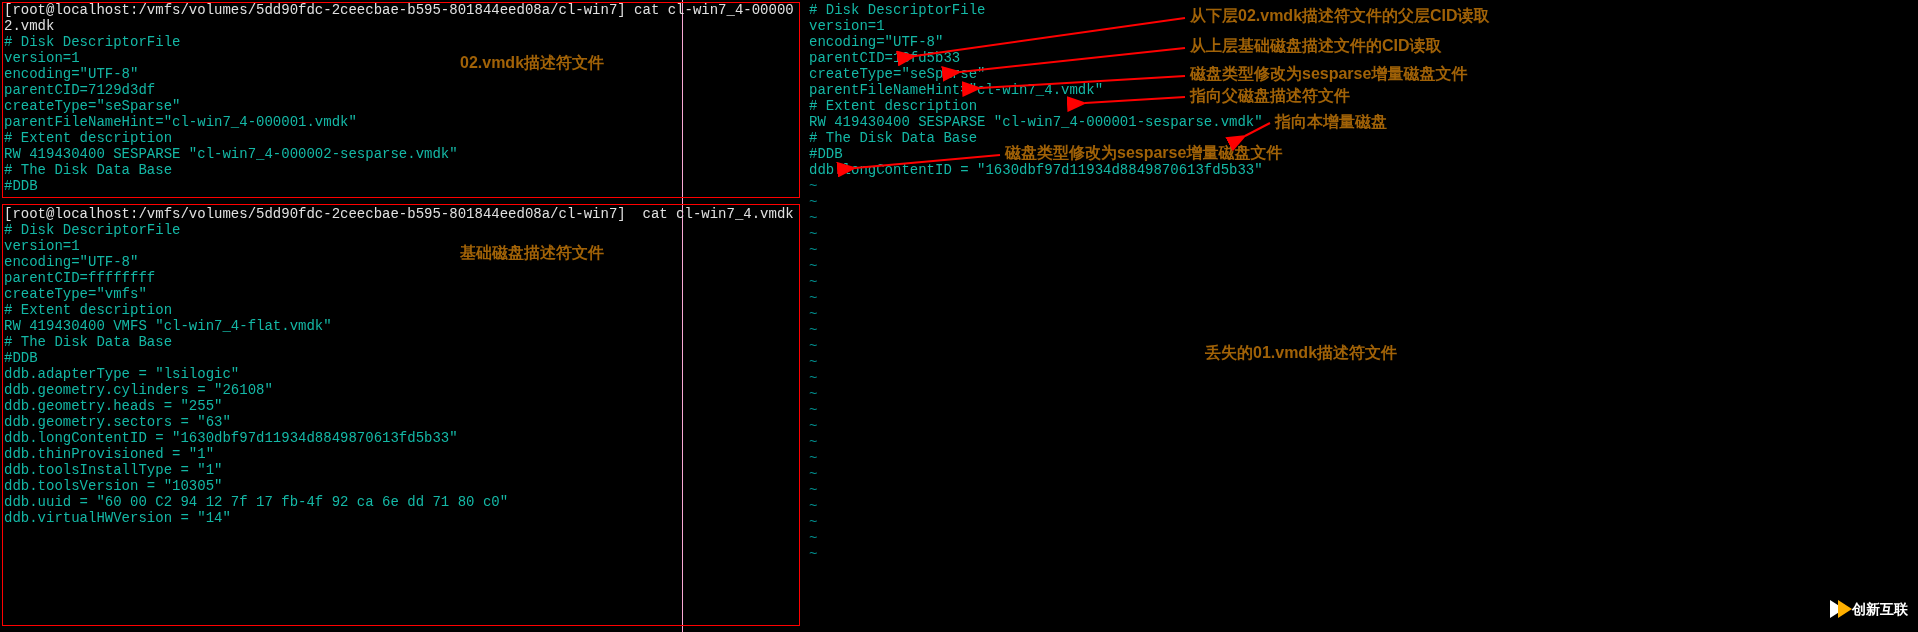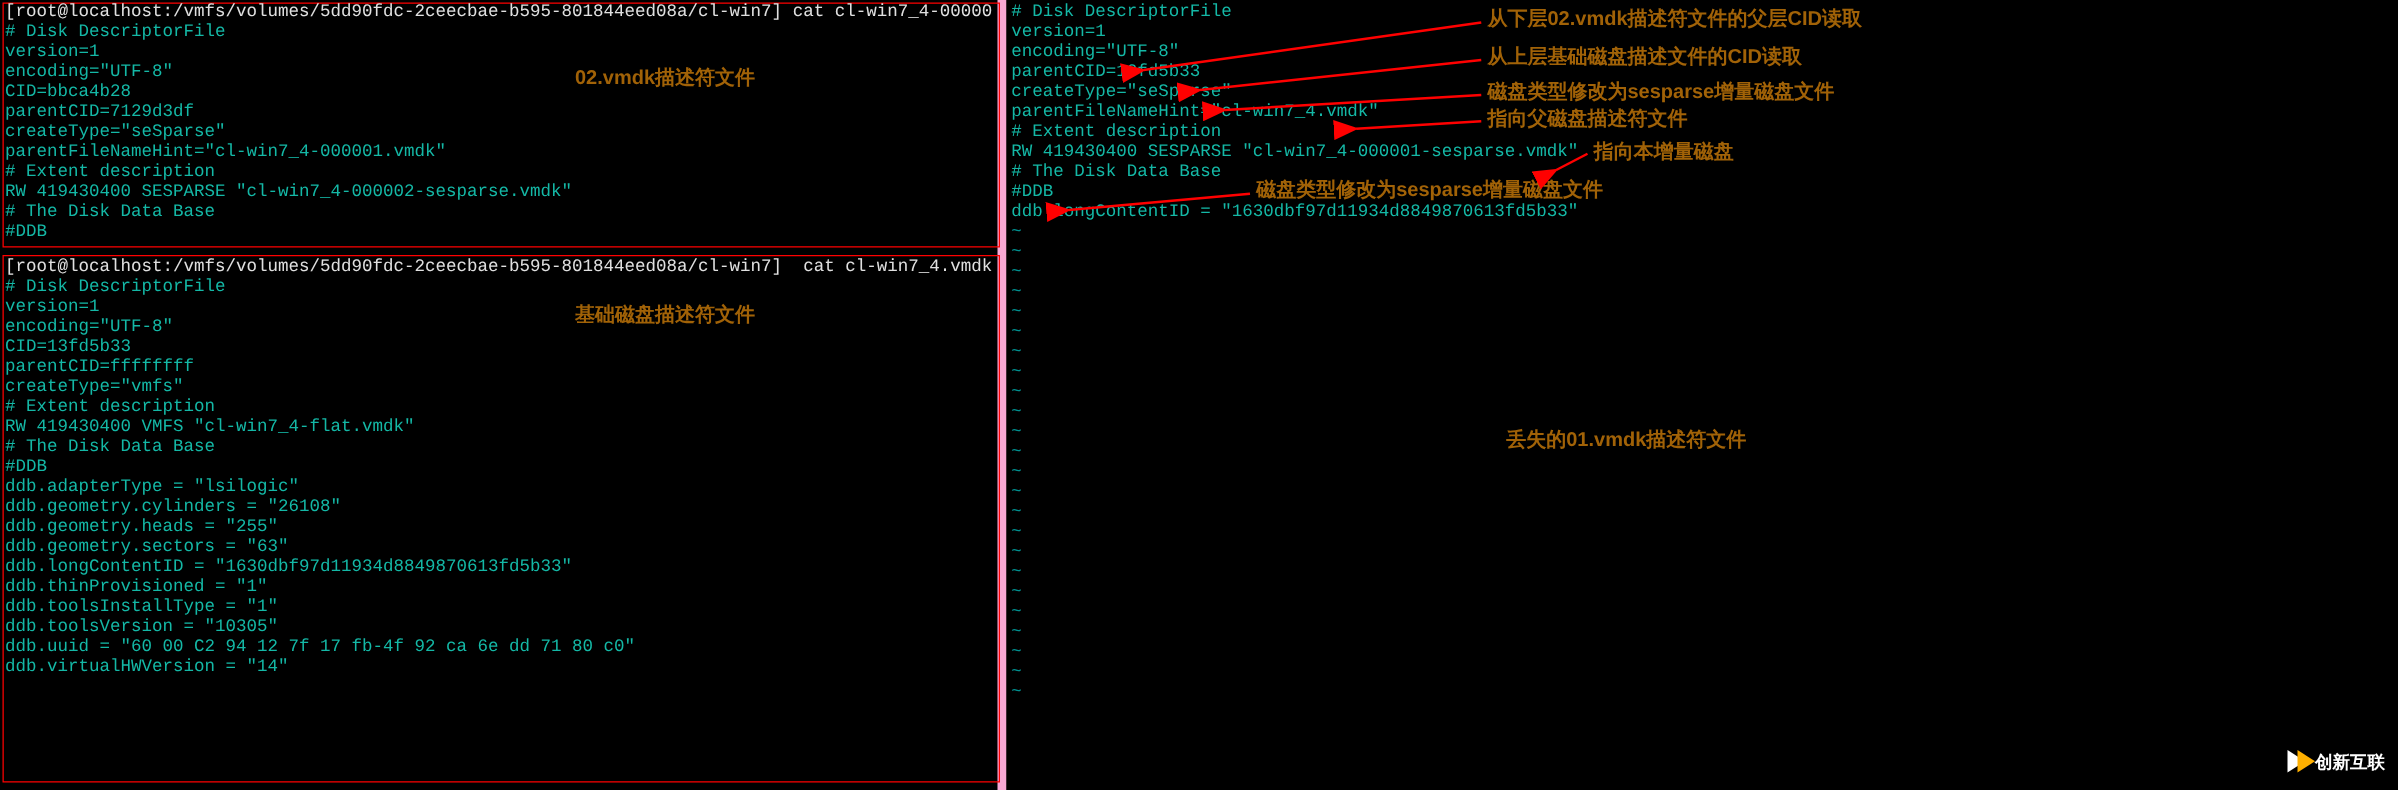--- a/index.html
+++ b/index.html
@@ -1,17 +1,17 @@
 <!DOCTYPE html>
 <html><head>
 <meta charset="utf-8">
 <style>
   html,body{margin:0;padding:0;background:#000;width:1918px;height:632px;overflow:hidden;font-family:"Consolas","Courier New",monospace;font-size:14px;line-height:16px;color:#00d000}
   .pane{position:absolute;top:0;bottom:0;box-sizing:border-box}
-  .left{left:0;width:805px;border-right:7px solid #f9a8d4}
+  .left{left:0;width:683px;border-right:1px solid #f9a8d4}
   .right{left:805px;right:0}
   .ln{white-space:pre}
   .prompt{color:#e0e0e0}
   .green{color:#14b8a6}
   .overlay-red{color:#a16207;position:absolute;font-family:"Microsoft YaHei","SimSun",sans-serif;font-size:16px;font-weight:bold;white-space:nowrap}
   .box1{position:absolute;left:2px;top:2px;width:796px;height:194px;border:1px solid #ff0000;pointer-events:none}
   .box2{position:absolute;left:2px;top:204px;width:796px;height:420px;border:1px solid #ff0000;pointer-events:none}
   .tilde{color:#009090}
   svg.arrows{position:absolute;left:0;top:0;pointer-events:none}
   .logo{position:absolute;right:10px;bottom:10px;display:flex;align-items:center;gap:0}
@@ -19,40 +19,39 @@
 </style>
 </head>
 <body>
 
 <div class="pane left">
   <div class="box1"></div>
   <div class="box2"></div>
 
   <div style="position:absolute;left:4px;top:2px">
     <div class="ln prompt">[root@localhost:/vmfs/volumes/5dd90fdc-2ceecbae-b595-801844eed08a/cl-win7] cat cl-win7_4-00000</div>
+    <div class="ln prompt">2.vmdk</div>
     <div class="ln green"># Disk DescriptorFile</div>
     <div class="ln green">version=1</div>
     <div class="ln green">encoding="UTF-8"</div>
-    <div class="ln green">CID=bbca4b28</div>
     <div class="ln green">parentCID=7129d3df</div>
     <div class="ln green">createType="seSparse"</div>
     <div class="ln green">parentFileNameHint="cl-win7_4-000001.vmdk"</div>
     <div class="ln green"># Extent description</div>
     <div class="ln green">RW 419430400 SESPARSE "cl-win7_4-000002-sesparse.vmdk"</div>
     <div class="ln green"></div>
     <div class="ln green"># The Disk Data Base</div>
     <div class="ln green">#DDB</div>
   </div>
 
   <div style="position:absolute;left:4px;top:206px">
     <div class="ln prompt">[root@localhost:/vmfs/volumes/5dd90fdc-2ceecbae-b595-801844eed08a/cl-win7]  cat cl-win7_4.vmdk</div>
     <div class="ln green"># Disk DescriptorFile</div>
     <div class="ln green">version=1</div>
     <div class="ln green">encoding="UTF-8"</div>
-    <div class="ln green">CID=13fd5b33</div>
     <div class="ln green">parentCID=ffffffff</div>
     <div class="ln green">createType="vmfs"</div>
     <div class="ln green"></div>
     <div class="ln green"># Extent description</div>
     <div class="ln green">RW 419430400 VMFS "cl-win7_4-flat.vmdk"</div>
     <div class="ln green"></div>
     <div class="ln green"># The Disk Data Base</div>
     <div class="ln green">#DDB</div>
     <div class="ln green"></div>
     <div class="ln green">ddb.adapterType = "lsilogic"</div>

